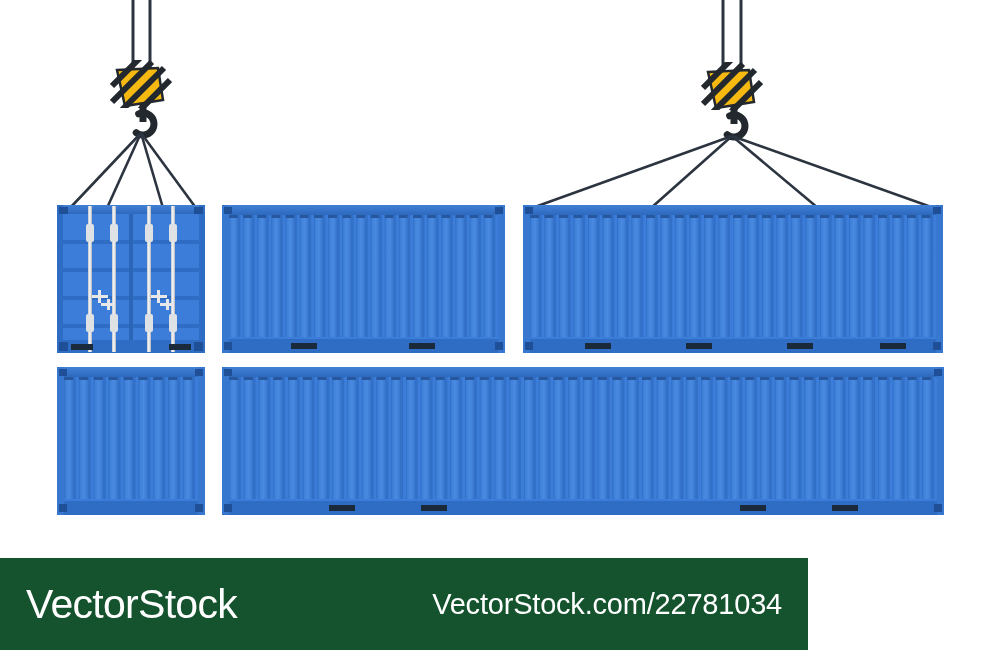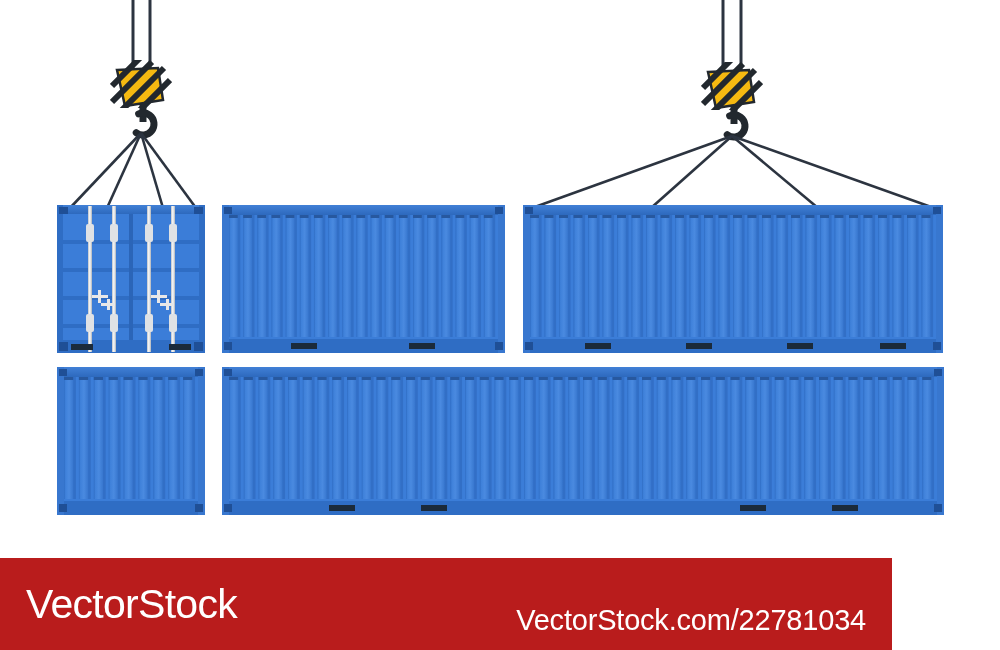--- a/index.html
+++ b/index.html
@@ -26,23 +26,23 @@
     height: 558px;
     background: #ffffff;
   }
   #artboard svg {
     display: block;
   }
   #footer-bar {
     position: absolute;
     left: 0;
     top: 558px;
-    width: 892px;
+    width: 808px;
     height: 92px;
-    background: #b91c1c;
+    background: #14532d;
   }
   #brand-wordmark {
     position: absolute;
     left: 26px;
     top: 50%;
     transform: translateY(-50%);
     color: #ffffff;
     font-family: "Liberation Sans", sans-serif;
     font-size: 41px;
     font-weight: 400;
@@ -53,21 +53,20 @@
     position: absolute;
     right: 26px;
     top: 50%;
     transform: translateY(-50%);
     color: #ffffff;
     font-family: "Liberation Sans", sans-serif;
     font-size: 29px;
     font-weight: 400;
     letter-spacing: -0.2px;
     white-space: nowrap;
-    margin-top: 16px;
   }
 </style>
 </head>
 <body>
 
 <div id="stage">
 
   <div id="artboard">
     <svg id="scene-svg" width="1000" height="558" viewBox="0 0 1000 558" xmlns="http://www.w3.org/2000/svg">
       <defs>

